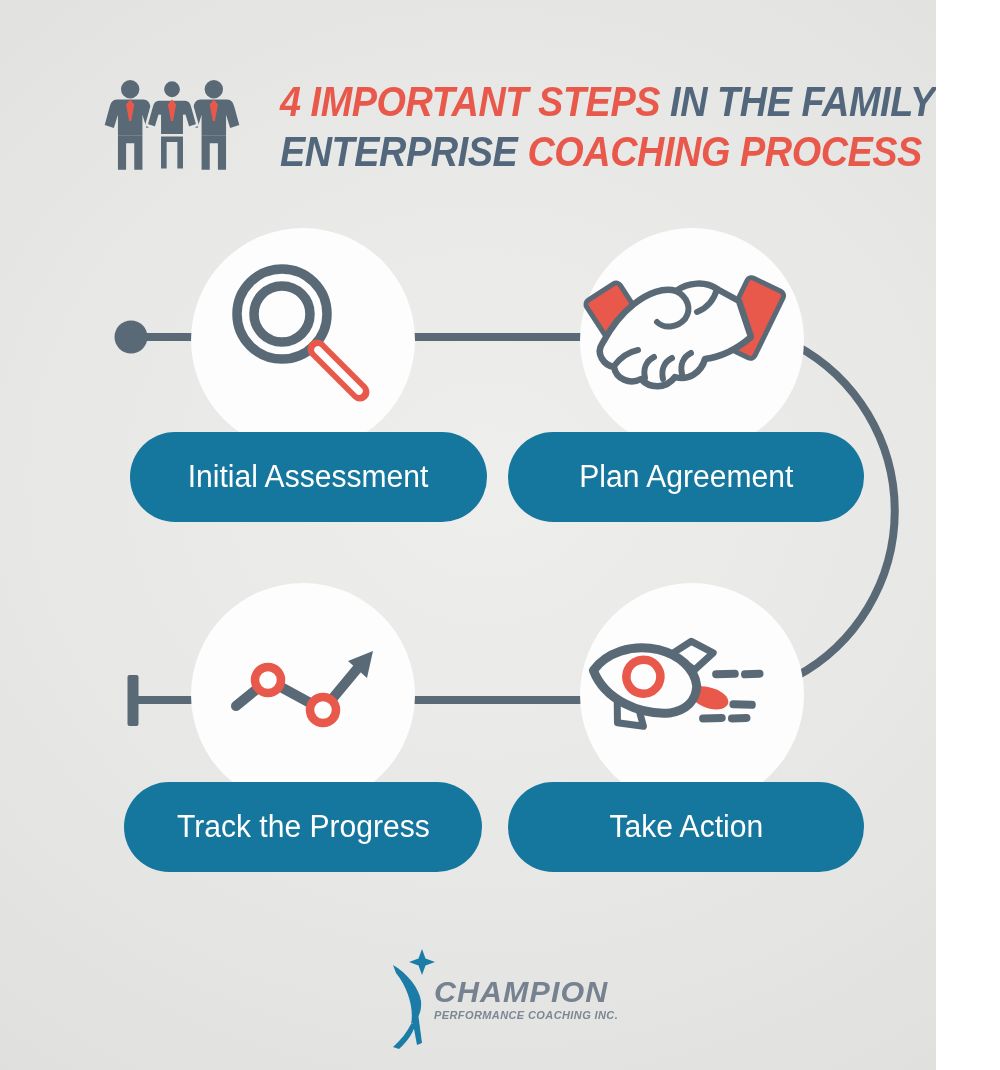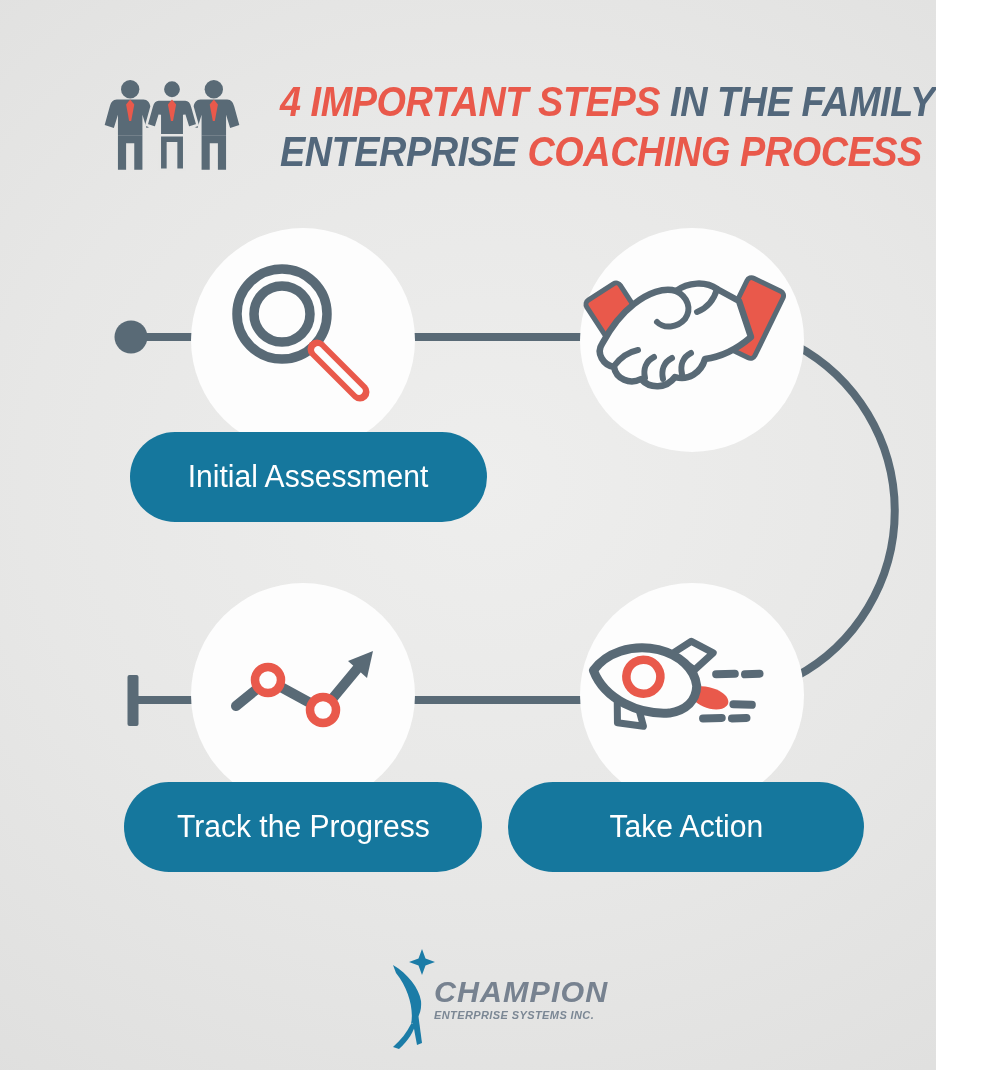--- a/index.html
+++ b/index.html
@@ -154,23 +154,26 @@
   </svg>
 
   <div class="title">
     <div class="t-line"><span class="seg red">4 IMPORTANT STEPS</span> <span class="seg slate">IN THE FAMILY</span></div>
     <div class="t-line"><span class="seg slate">ENTERPRISE</span> <span class="seg red">COACHING PROCESS</span></div>
   </div>
 
   <div class="pill pill1">
     <span>Initial Assessment</span>
   </div>
+  <div class="pill pill2">
+    <span>Plan Agreement</span>
+  </div>
   <div class="pill pill4">
     <span>Take Action</span>
   </div>
   <div class="pill pill3">
     <span>Track the Progress</span>
   </div>
 
   <div class="brand">CHAMPION</div>
-  <div class="tagline">ENTERPRISE SYSTEMS INC.</div>
+  <div class="tagline">PERFORMANCE COACHING INC.</div>
 
 </div>
 
 </body></html>

